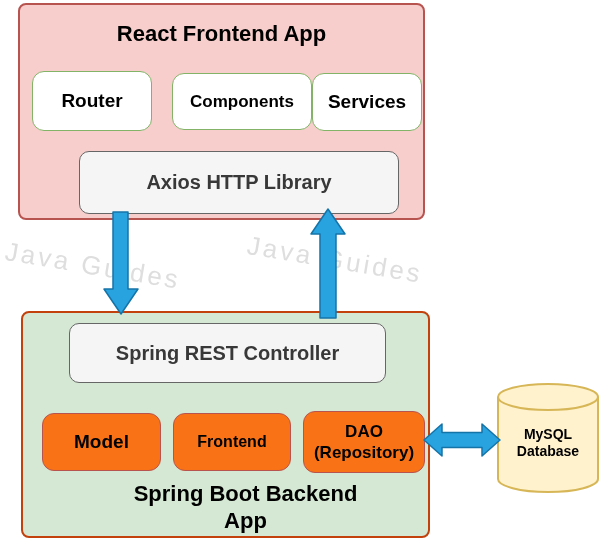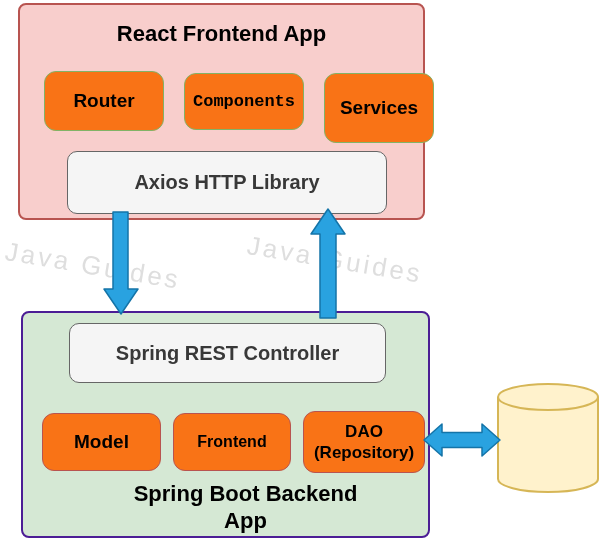--- a/index.html
+++ b/index.html
@@ -35,21 +35,21 @@
     z-index: 1;
   }
   #frontend {
     left: 18px; top: 3px; width: 407px; height: 217px;
     background: #f8cecc;
     border: 2px solid #b85450;
   }
   #backend {
     left: 21px; top: 311px; width: 409px; height: 227px;
     background: #d5e8d4;
-    border: 2px solid #4c1d95;
+    border: 2px solid #c2410c;
   }
   .container-title {
     position: absolute;
     left: 0; width: 100%;
     text-align: center;
     font-weight: bold;
     font-size: 22px;
     color: #000000;
     white-space: pre-line;
     line-height: 27px;
@@ -63,28 +63,28 @@
     box-sizing: border-box;
     display: flex;
     align-items: center;
     justify-content: center;
     text-align: center;
     font-weight: bold;
     color: #000000;
     border-radius: 12px;
     white-space: pre-line;
   }
-  .green-node  { background: #f97316; border: 1.5px solid #82b366; margin-left: 12px; }
+  .green-node  { background: #ffffff; border: 1.5px solid #82b366; }
   .pink-node   { background: #f97316; border: 1.5px solid #b85450; }
   .gray-node   { background: #f5f5f5; border: 1.5px solid #666666; color: #383838; border-radius: 10px; }
 
   #node-router     { left: 12px;  top: 66px;  width: 120px; height: 60px; font-size: 19px; }
-  #node-components { left: 152px; top: 68px;  width: 120px; height: 57px; font-size: 17px; font-family: Liberation Mono, monospace; }
-  #node-services   { left: 292px; top: 68px;  width: 110px; height: 70px; font-size: 19px; }
-  #node-axios      { left: 47px;  top: 146px; width: 320px; height: 63px; font-size: 20px; }
+  #node-components { left: 152px; top: 68px;  width: 140px; height: 57px; font-size: 17px; }
+  #node-services   { left: 292px; top: 68px;  width: 110px; height: 58px; font-size: 19px; }
+  #node-axios      { left: 59px;  top: 146px; width: 320px; height: 63px; font-size: 20px; }
 
   #node-controller { left: 46px;  top: 10px;  width: 317px; height: 60px; font-size: 20px; }
   #node-model      { left: 19px;  top: 100px; width: 119px; height: 58px; font-size: 19px; }
   #node-service    { left: 150px; top: 100px; width: 118px; height: 58px; font-size: 16px; }
   #node-dao        { left: 280px; top: 98px;  width: 122px; height: 62px; font-size: 17px; line-height: 21px; }
 
   
   #db-shape {
     position: absolute;
     left: 496px; top: 381px;
@@ -139,20 +139,22 @@
     <div class="node pink-node" id="node-dao">DAO
 (Repository)</div>
     <div class="container-title">Spring Boot Backend
 App</div>
   </div>
 
   <svg id="db-shape" width="104" height="114">
     <path d="M 2 16 A 50 13 0 0 1 102 16 L 102 98 A 50 13 0 0 1 2 98 Z" fill="#fff2cc" stroke="#d6b656" stroke-width="2"></path>
     <path d="M 2 16 A 50 13 0 0 0 102 16" fill="none" stroke="#d6b656" stroke-width="2"></path>
   </svg>
+  <div id="db-label">MySQL
+Database</div>
 
   <svg id="arrow-layer" width="601" height="541">
     <polygon class="arrow" points="113,212 128,212 128,289 138,289 121,314 104,289 113,289"></polygon>
     <polygon class="arrow" points="328,209 345,234 336,234 336,318 320,318 320,234 311,234"></polygon>
     <polygon class="arrow" points="424,440 442,424 442,432.5 482,432.5 482,424 500,440 482,456 482,447.5 442,447.5 442,456"></polygon>
   </svg>
 
 </div>
 
 </body></html>

